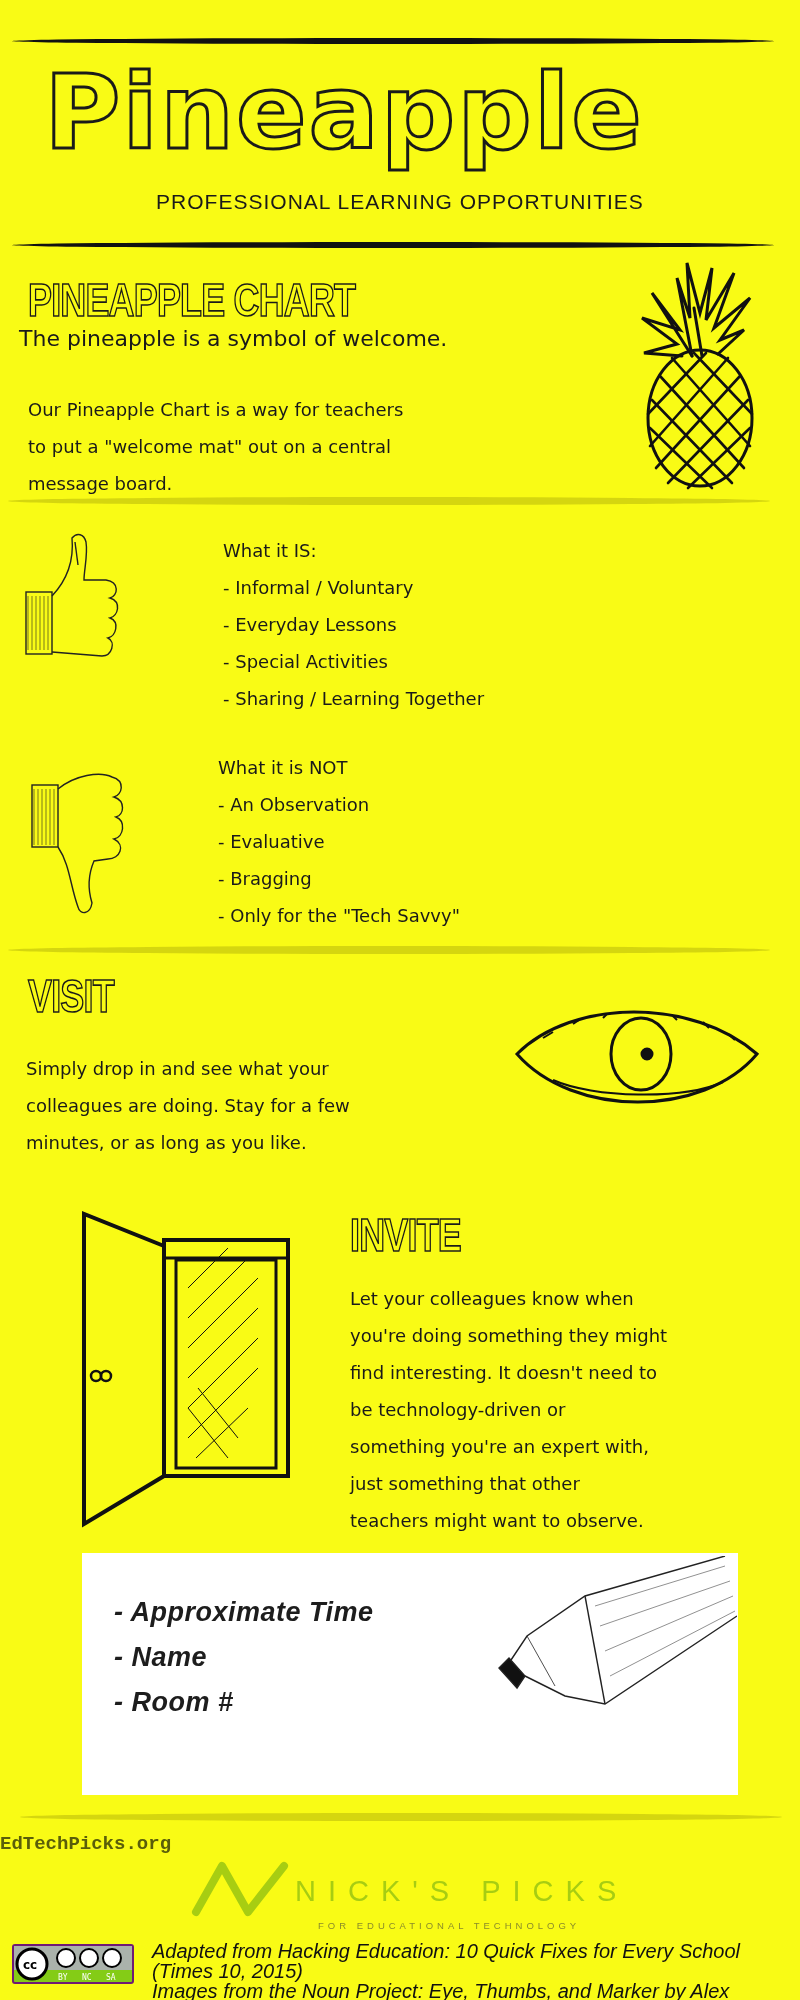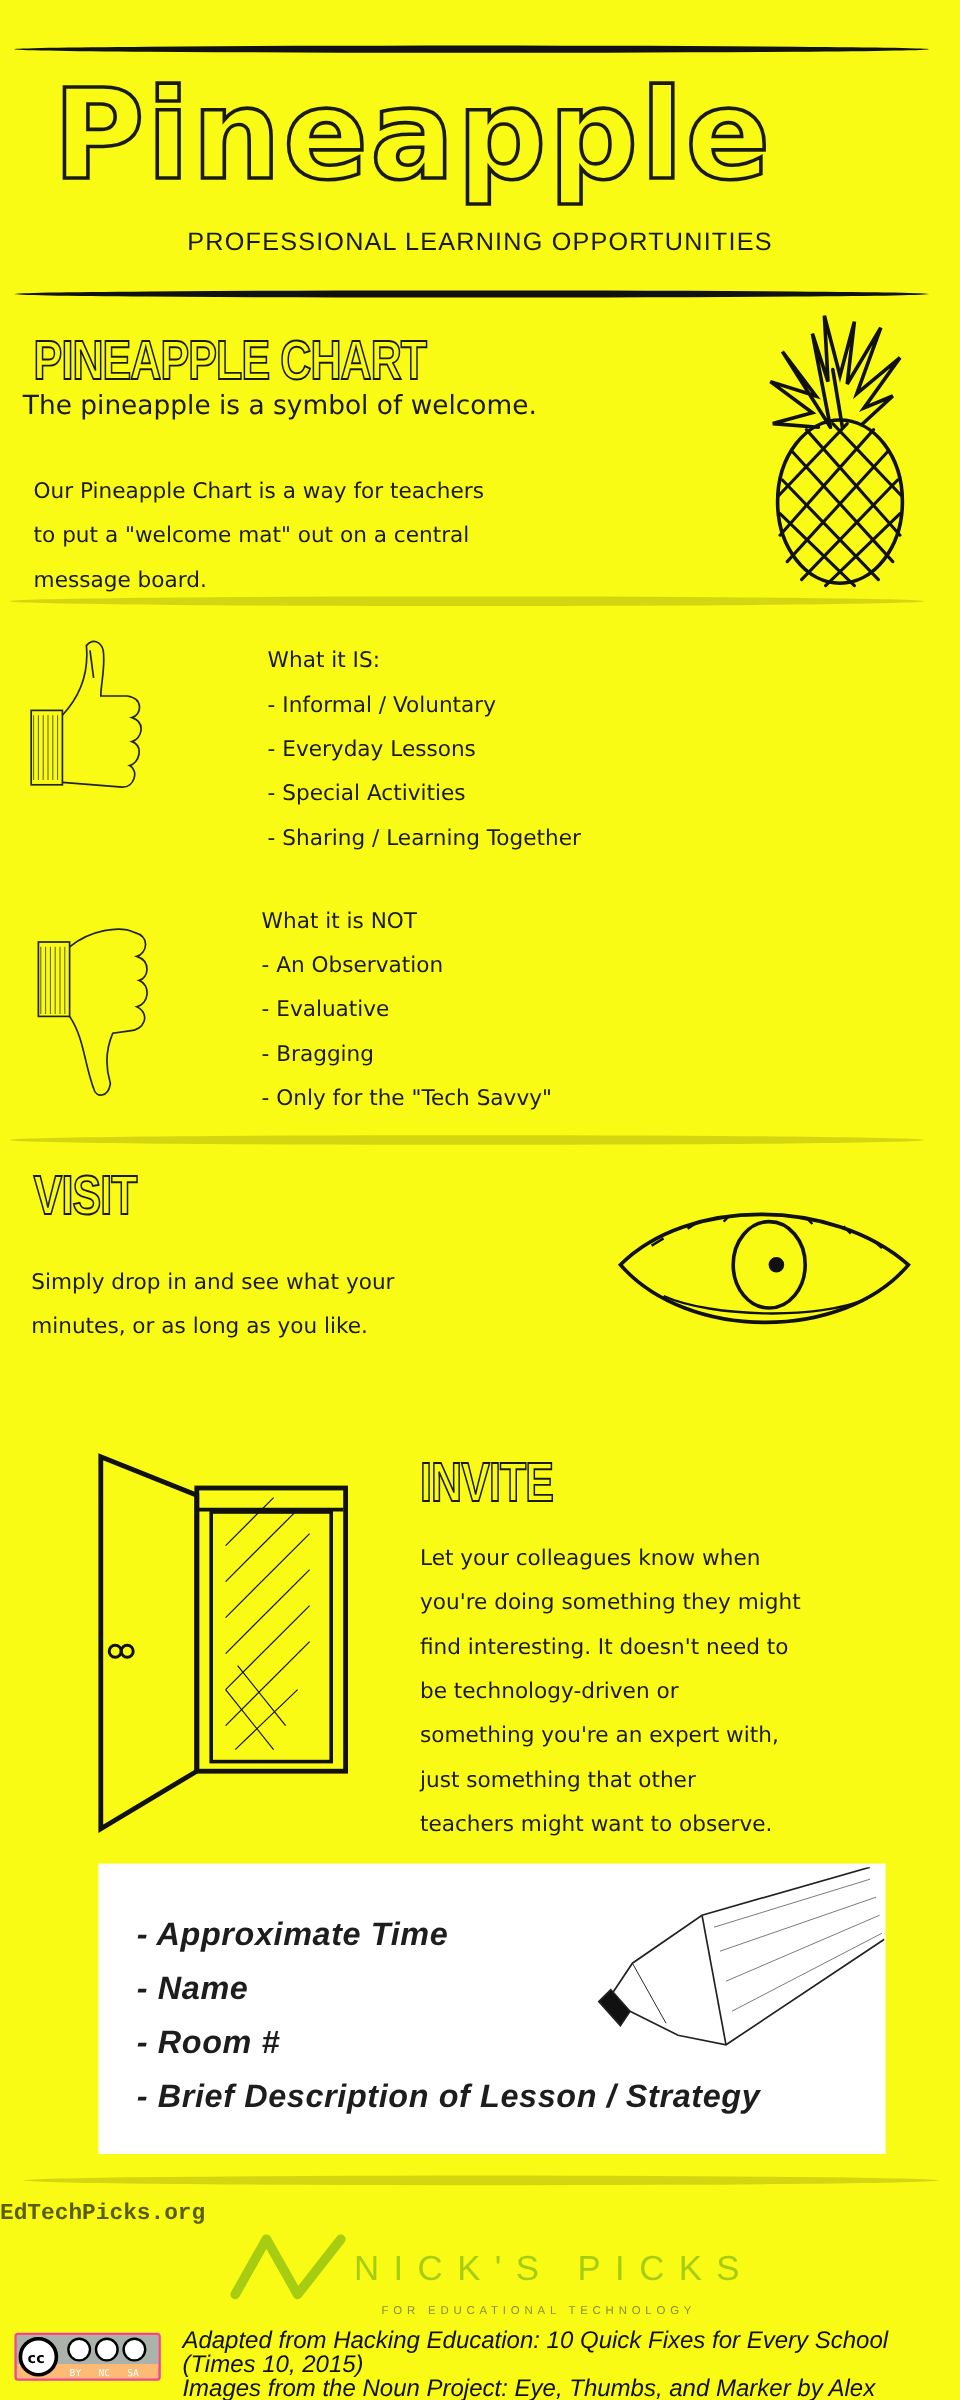--- a/index.html
+++ b/index.html
@@ -38,21 +38,21 @@
     font-family: "Liberation Sans", sans-serif; font-weight: bold; font-style: italic;
     font-size: 27px; line-height: 45px; letter-spacing: 0.5px; color: #1d1d1d; white-space: nowrap; padding-left: 32px;
   }
 
   .edtech { left: 0; width: 800px; top: 1833px; text-align: left; font-family: Liberation Mono, monospace; font-weight: bold; font-size: 19px; color: #5a5e0a; }
   .nick-title { left: 295px; top: 1875px; font-family: "Liberation Sans", sans-serif; font-size: 29px; letter-spacing: 12px; color: #a7cd12; }
   .nick-sub { left: 318px; top: 1920px; font-family: "Liberation Sans", sans-serif; font-size: 9.5px; letter-spacing: 4px; color: #8a8c2a; }
 
   .credits { left: 152px; top: 1941px; width: 645px; font-family: "Liberation Sans", sans-serif; font-style: italic; font-size: 20px; line-height: 20px; color: #111; }
 
-  .cc-badge { left: 12px; top: 1944px; width: 122px; height: 40px; background: #fdba74; border-radius: 3px; border: 2px solid #ec4899; }
+  .cc-badge { left: 12px; top: 1944px; width: 122px; height: 40px; background: #84cc16; border-radius: 3px; border: 2px solid #701a75; }
 </style>
 </head>
 <body>
 
 <div class="rule-dark" style="top:38px;"></div>
 <div class="abs title">Pineapple</div>
 <div class="abs subtitle">PROFESSIONAL LEARNING OPPORTUNITIES</div>
 <div class="rule-dark" style="top:242px;"></div>
 
 <div class="abs outline-head" style="left:28px; top:277px; font-size:46px;">PINEAPPLE CHART</div>
@@ -104,20 +104,21 @@
   <span class="list-line">- An Observation</span>
   <span class="list-line">- Evaluative</span>
   <span class="list-line">- Bragging</span>
   <span class="list-line">- Only for the "Tech Savvy"</span>
 </div>
 <div class="rule-soft" style="top:946px;"></div>
 
 <div class="abs outline-head" style="left:28px; top:973px; font-size:46px;">VISIT</div>
 <div class="abs hand-lg" style="left:26px; top:1050px;">
   <span class="list-line">Simply drop in and see what your</span>
+  <span class="list-line">colleagues are doing. Stay for a few</span>
   <span class="list-line">minutes, or as long as you like.</span>
 </div>
 <div class="abs" style="left:513px; top:1008px; width:248px; height:104px;">
   <svg width="248" height="104" viewBox="0 0 248 104" fill="none" stroke="#111" stroke-width="3">
     <path d="M4 46 C60 -10 180 -10 244 46 C190 110 60 110 4 46 Z"></path>
     <ellipse cx="128" cy="46" rx="30" ry="36"></ellipse>
     <circle cx="134" cy="46" r="5" fill="#111"></circle>
     <path d="M30 30 L40 24 M60 16 L66 12 M90 10 L94 6 M160 8 L164 12 M190 14 L196 20 M215 26 L222 32" stroke-width="2"></path>
     <path d="M40 72 C80 90 170 92 210 74" stroke-width="2"></path>
   </svg>
@@ -143,21 +144,20 @@
   <span class="list-line">something you're an expert with,</span>
   <span class="list-line">just something that other</span>
   <span class="list-line">teachers might want to observe.</span>
 </div>
 
 <div class="abs white-card"></div>
 <div class="abs marker-list">
   <span class="list-line marker-item">- Approximate Time</span>
   <span class="list-line marker-item">- Name</span>
   <span class="list-line marker-item">- Room #</span>
-  <span class="list-line marker-item">- Brief Description of Lesson / Strategy</span>
 </div>
 <div class="abs" style="left:455px; top:1556px; width:282px; height:162px;">
   <svg width="282" height="162" viewBox="0 0 282 162" fill="none" stroke="#222" stroke-width="1.4">
     <path d="M62 132 L44 112 L54 102 L70 120 Z" fill="#111"></path>
     <path d="M56 104 L72 80 L130 40 L270 0"></path>
     <path d="M70 120 L110 140 L150 148 L282 60"></path>
     <path d="M130 40 L150 148"></path>
     <path d="M72 80 L100 130" stroke-width="0.8"></path>
     <path d="M140 50 L270 10 M145 70 L275 25 M150 95 L278 40 M155 120 L280 55" stroke-width="0.5"></path>
   </svg>

